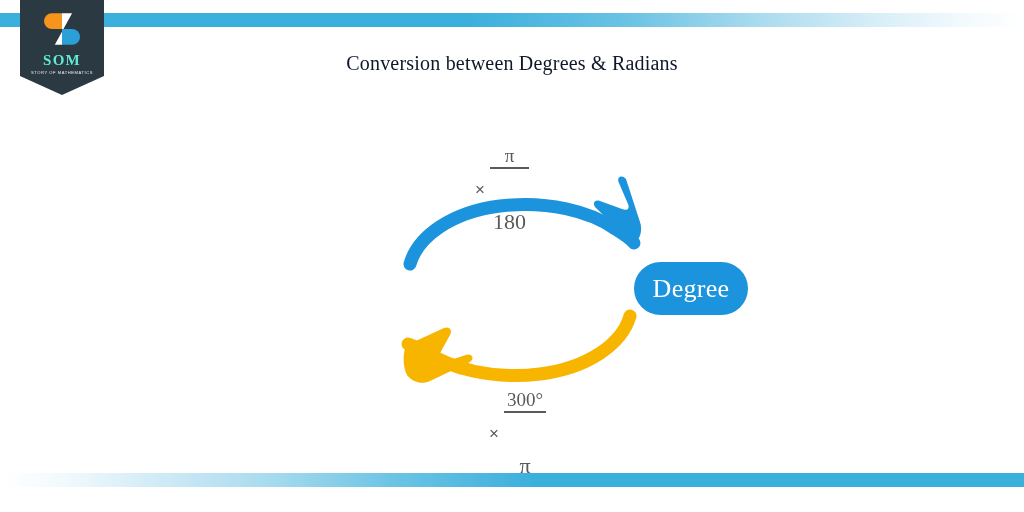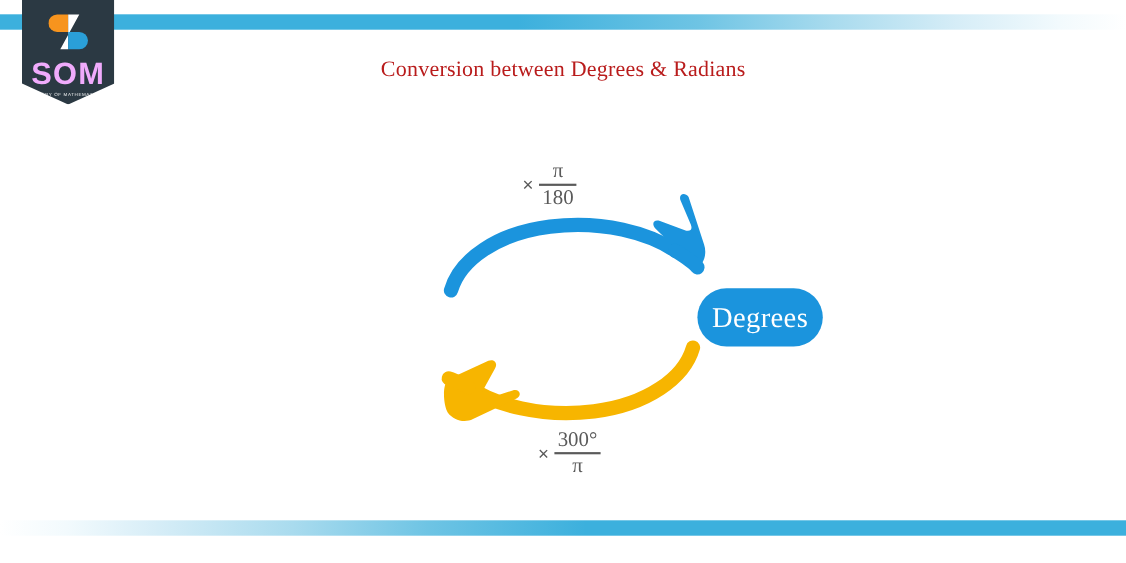--- a/index.html
+++ b/index.html
@@ -68,24 +68,24 @@
     justify-content: flex-start;
     padding-top: 11px;
     box-sizing: border-box;
   }
   .logo-mark {
     width: 36px;
     height: 36px;
     display: block;
   }
   .logo-word {
-    color: #f0abfc;
-    font-family: Liberation Sans, sans-serif;
+    color: #5eead4;
+    font-family: Liberation Serif, serif;
     font-weight: bold;
-    font-size: 28px;
+    font-size: 15px;
     letter-spacing: 1.2px;
     line-height: 1;
     margin-top: 6px;
   }
   .logo-tag {
     color: #ffffff;
     font-family: "Liberation Sans", sans-serif;
     font-size: 4.1px;
     letter-spacing: 0.55px;
     line-height: 1;
@@ -96,21 +96,21 @@
 
   
   .page-title {
     position: absolute;
     left: 0;
     right: 0;
     top: 52px;
     text-align: center;
     font-family: "Liberation Serif", serif;
     font-size: 20px;
-    color: #b91c1c;
+    color: #0f172a;
     letter-spacing: 0.2px;
   }
 
   
   #diagram {
     position: absolute;
     left: 0;
     top: 0;
     width: 1024px;
     height: 512px;
@@ -168,22 +168,23 @@
     font-size: 19px;
     padding: 0 3px;
   }
   .frac .bar {
     width: 100%;
     height: 1.4px;
     background: #5a5a5a;
     margin: 1px 0;
   }
   .frac .den {
-    font-size: 19px;
+    font-size: 22px;
     padding: 0 3px;
+    margin-top: 40px;
   }
   .label-top {
     left: 475px;
     top: 146px;
   }
   .label-bottom {
     left: 489px;
     top: 390px;
   }
 </style>
@@ -239,21 +240,21 @@
                C 472 353, 475 359, 470 362
                L 430 381
                C 422 385, 412 382, 407 375
                C 403 368, 402 351, 407 345 Z" fill="#f7b500"></path>
       <path d="M426 352 C 418 348, 412 345, 408 344" fill="none" stroke="#f7b500" stroke-width="13" stroke-linecap="round"></path>
     </g>
   </svg>
 
 
   <div class="pill pill-radian">
-    <span>Degrees</span>
+    <span>Degree</span>
   </div>
 
   <div class="frac-label label-top">
     <span class="frac-times">×</span>
     <span class="frac">
       <span class="num">π</span>
       <span class="bar"></span>
       <span class="den">180</span>
     </span>
   </div>

